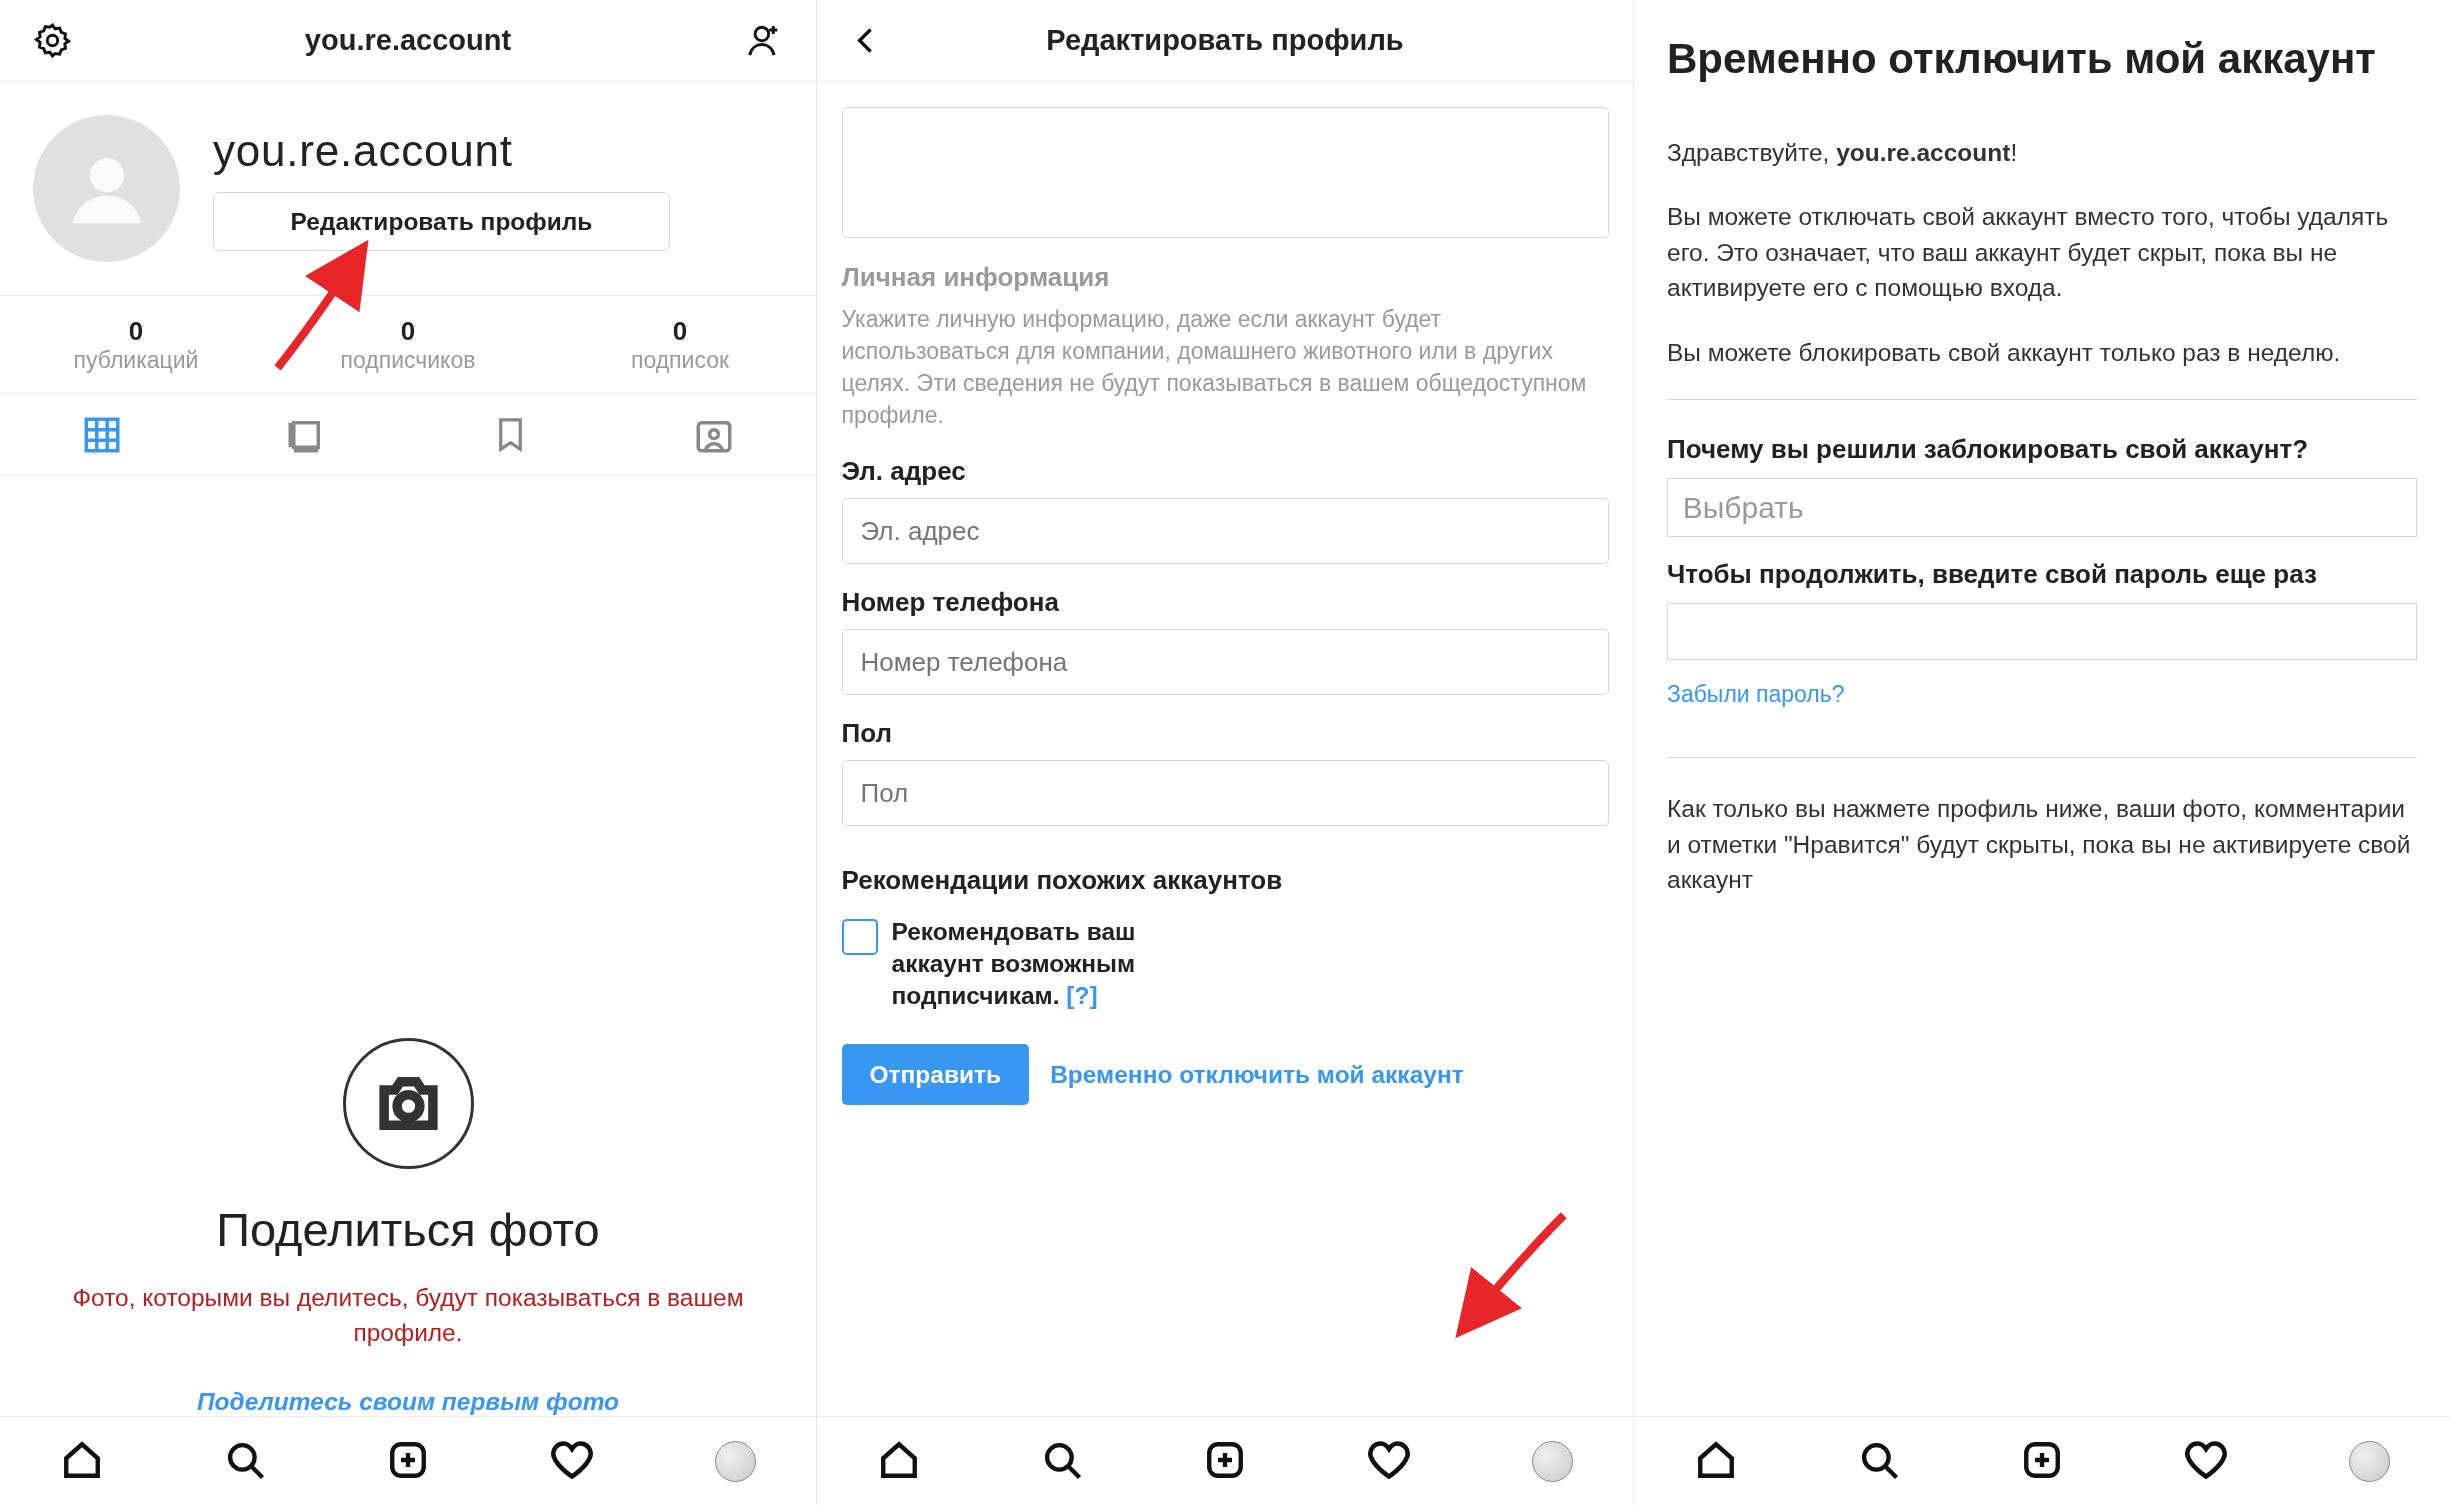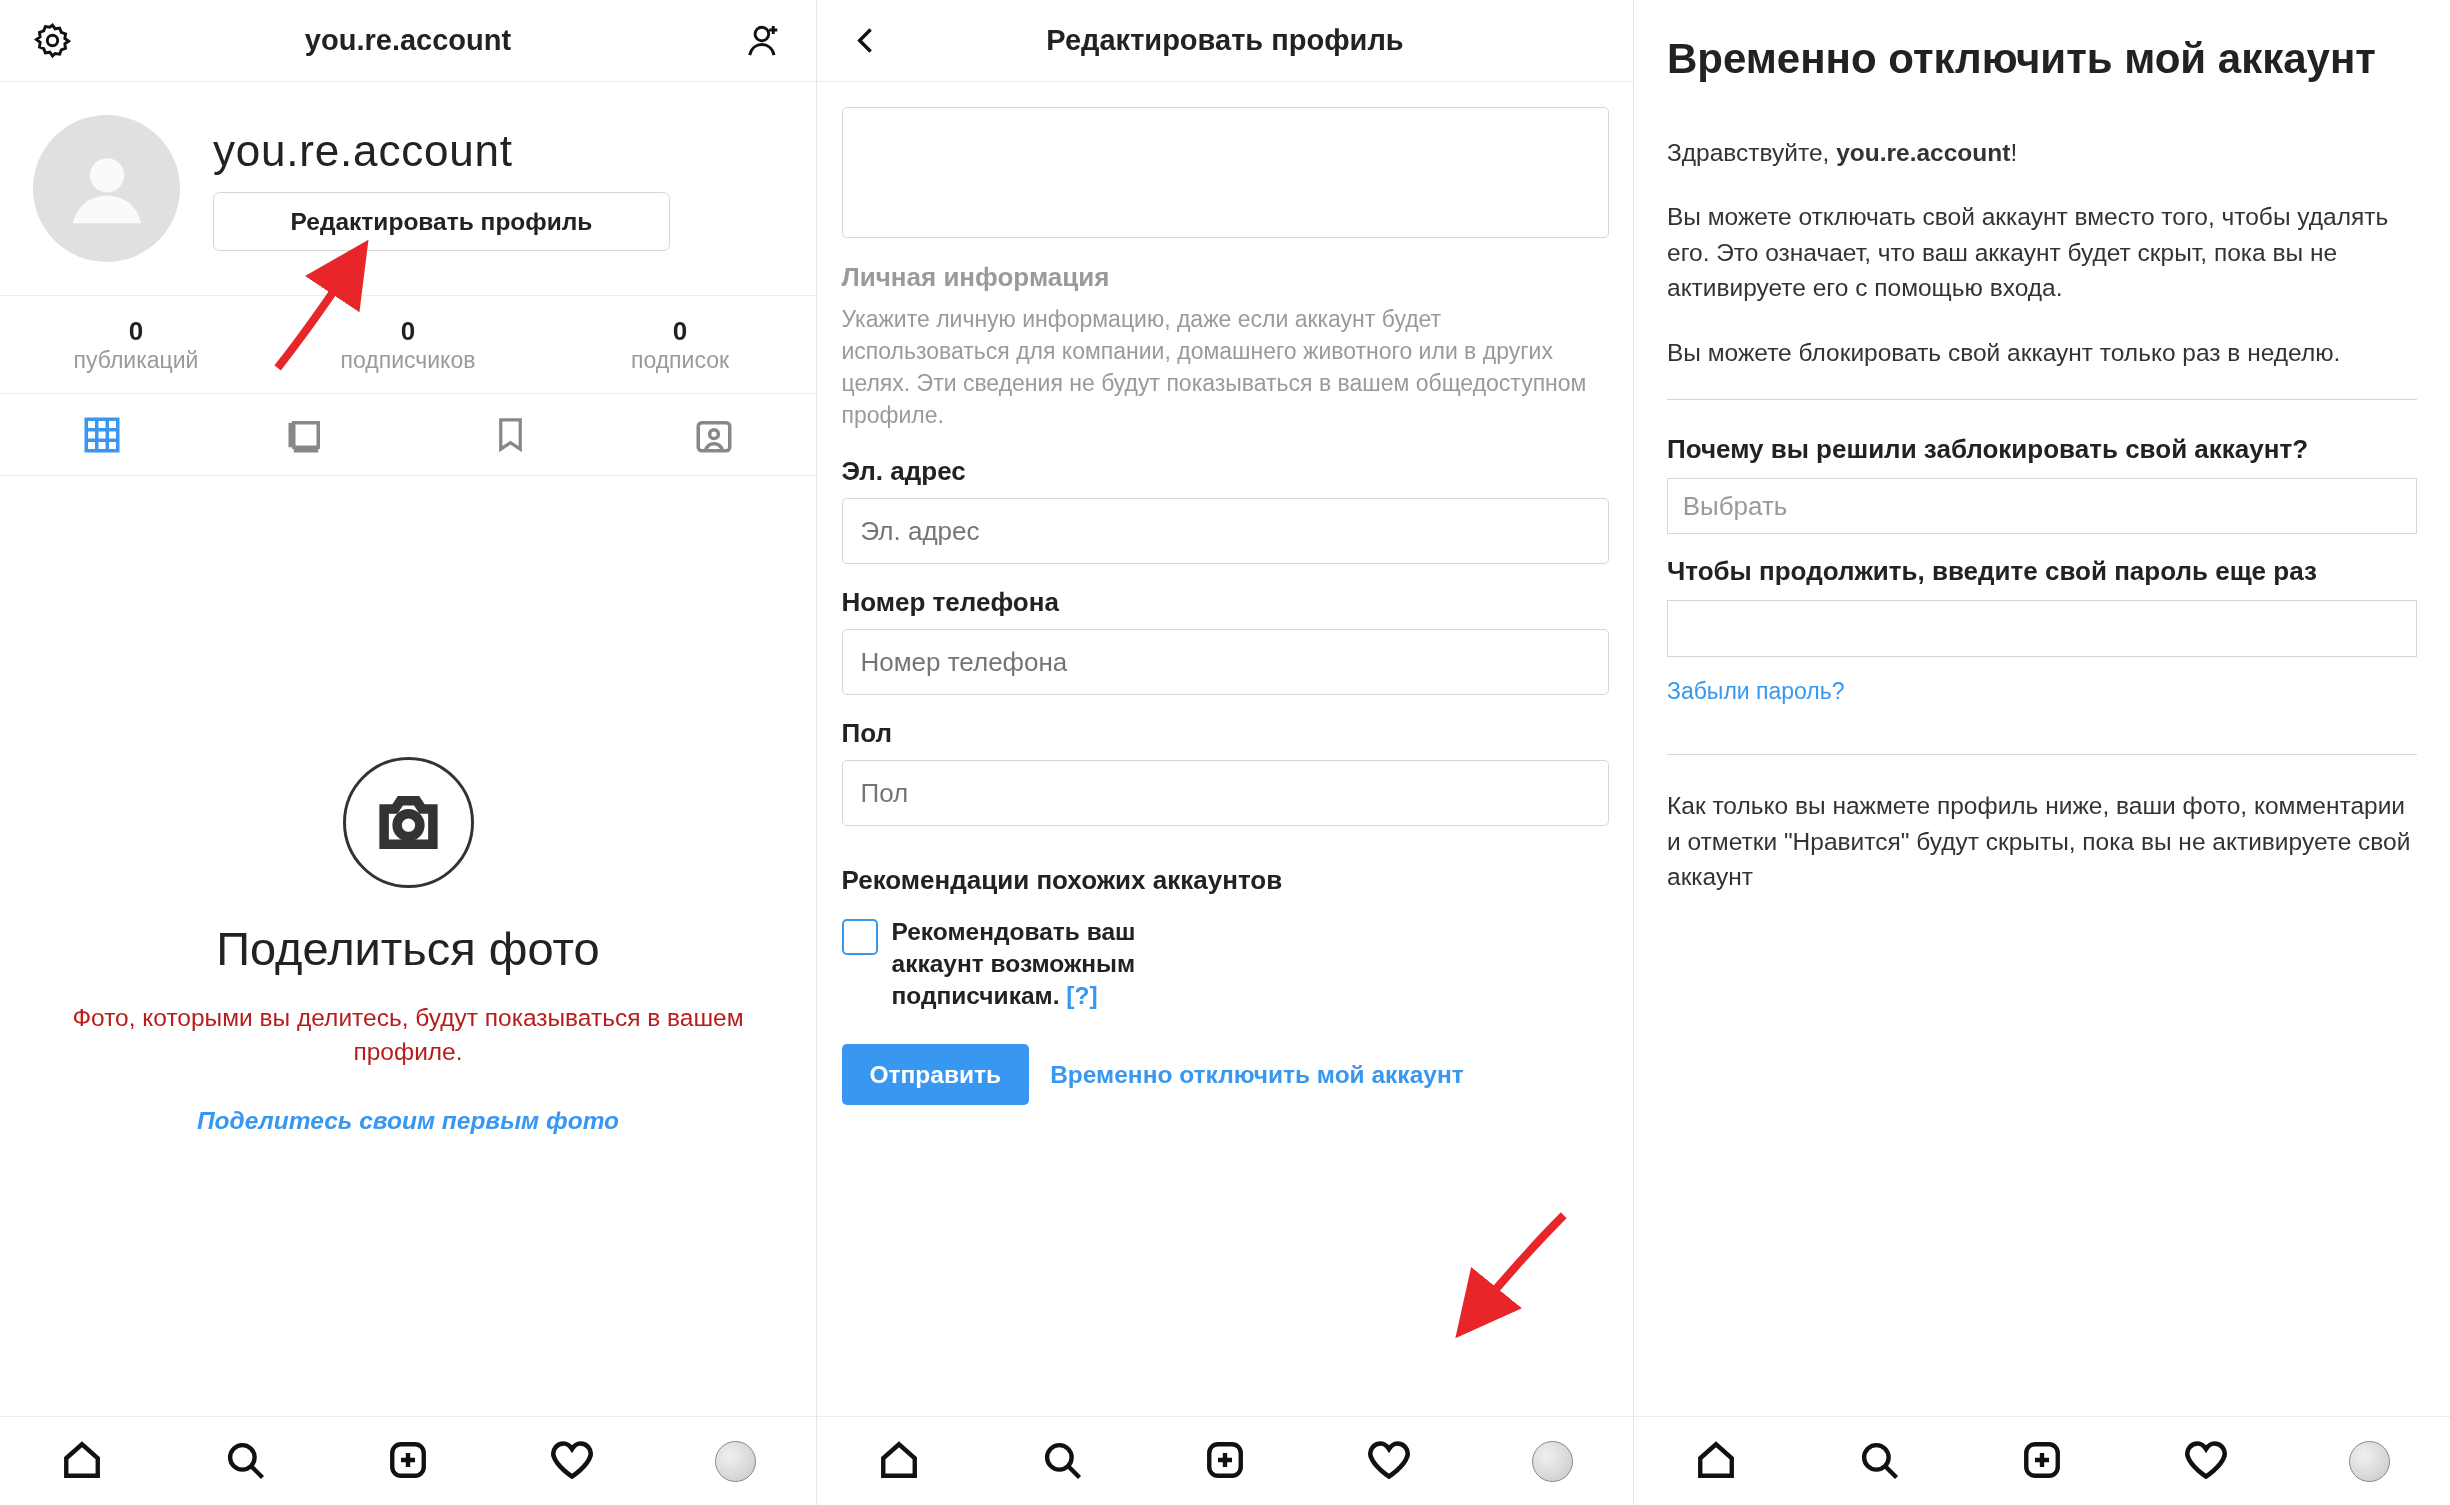--- a/index.html
+++ b/index.html
@@ -24,21 +24,21 @@
   .stats { display: flex; border-top: 0.8px solid #ececec; border-bottom: 0.8px solid #ececec; }
   .stat { flex: 1; text-align: center; padding: 19.6px 0; }
   .stat .num { font-size: 26px; font-weight: 700; color: #222; }
   .stat .lbl { font-size: 23px; color: #9a9a9a; }
 
   .tabs { display: flex; border-bottom: 0.8px solid #ececec; height: 82px; }
   .tab { flex: 1; display: flex; align-items: center; justify-content: center; }
   .tab svg { stroke: #888; fill: none; stroke-width: 2; }
   .tab.active svg { stroke: #3897f0; }
 
-  .empty { flex: 1; display: flex; flex-direction: column; align-items: center; justify-content: center; padding: 0 49px; text-align: center; }
+  .empty { flex: 1; display: flex; flex-direction: column; align-items: center; justify-content: flex-end; padding: 0 49px; text-align: center; }
   .camera-circle { width: 131px; height: 131px; border: 3.3px solid #333; border-radius: 50%; display: flex; align-items: center; justify-content: center; margin-bottom: 33px; }
   .camera-circle svg { width: 65px; height: 57px; stroke: #333; fill: none; stroke-width: 3.5; }
   .empty h1 { font-size: 47px; font-weight: 300; margin-bottom: 24.5px; color: #222; }
   .empty p { font-size: 24.5px; color: #b91c1c; line-height: 1.4; margin-bottom: 38px; }
   .link-blue { color: #3897f0; font-size: 24.5px; font-weight: 700; cursor: pointer; font-style: italic; }
 
   .bottombar { height: 90px; border-top: 0.8px solid #ececec; display: flex; align-items: center; justify-content: space-around; }
   .bottombar .nav-icon svg { stroke: #111; fill: none; stroke-width: 2.5; }
   .avatar-small { width: 41px; height: 41px; border-radius: 50%; background: radial-gradient(circle at 35% 35%, #f0f0f0, #c8c8c8); border: 1.6px solid #888; }
 
@@ -57,21 +57,21 @@
   .actions { display: flex; align-items: center; gap: 21px; }
   .submit-btn { background: #3897f0; color: #fff; font-size: 24.5px; font-weight: 700; padding: 16.3px 28px; border: none; border-radius: 4.9px; cursor: pointer; }
   .disable-link { color: #3897f0; font-size: 24.5px; font-weight: 700; cursor: pointer; }
 
   
   .content3 { flex: 1; padding: 33px 33px 0 33px; overflow: hidden; }
   .h1big { font-size: 42px; font-weight: 700; line-height: 1.25; margin-bottom: 49px; color: #222; }
   .ptext { font-size: 24.5px; color: #333; line-height: 1.45; margin-bottom: 29px; }
   .ptext strong { font-weight: 700; }
   .hr { border: none; border-top: 0.8px solid #d6d6d6; margin: 24.5px 0 33px 0; }
-  .sel-box { width: 100%; border: 1.2px solid #d6d6d6; padding: 11.4px 14.7px; font-size: 26px; color: #9a9a9a; margin-bottom: 21px; background:#fff; }
+  .sel-box { width: 100%; border: 1.2px solid #d6d6d6; padding: 11.4px 14.7px; font-size: 30px; color: #9a9a9a; margin-bottom: 21px; background:#fff; }
   .pw-box { width: 100%; height: 57px; border: 1.2px solid #d6d6d6; margin-bottom: 21px; background:#fff; }
   .forgot { color: #3897f0; font-size: 23px; cursor: pointer; display:inline-block; margin-bottom: 24.5px; }
   .footer-text { font-size: 24.5px; color: #333; line-height: 1.45; }
 
   
   .arrow { position: absolute; z-index: 10; }
   .arrow svg { display: block; }
 </style>
 </head>
 <body>

